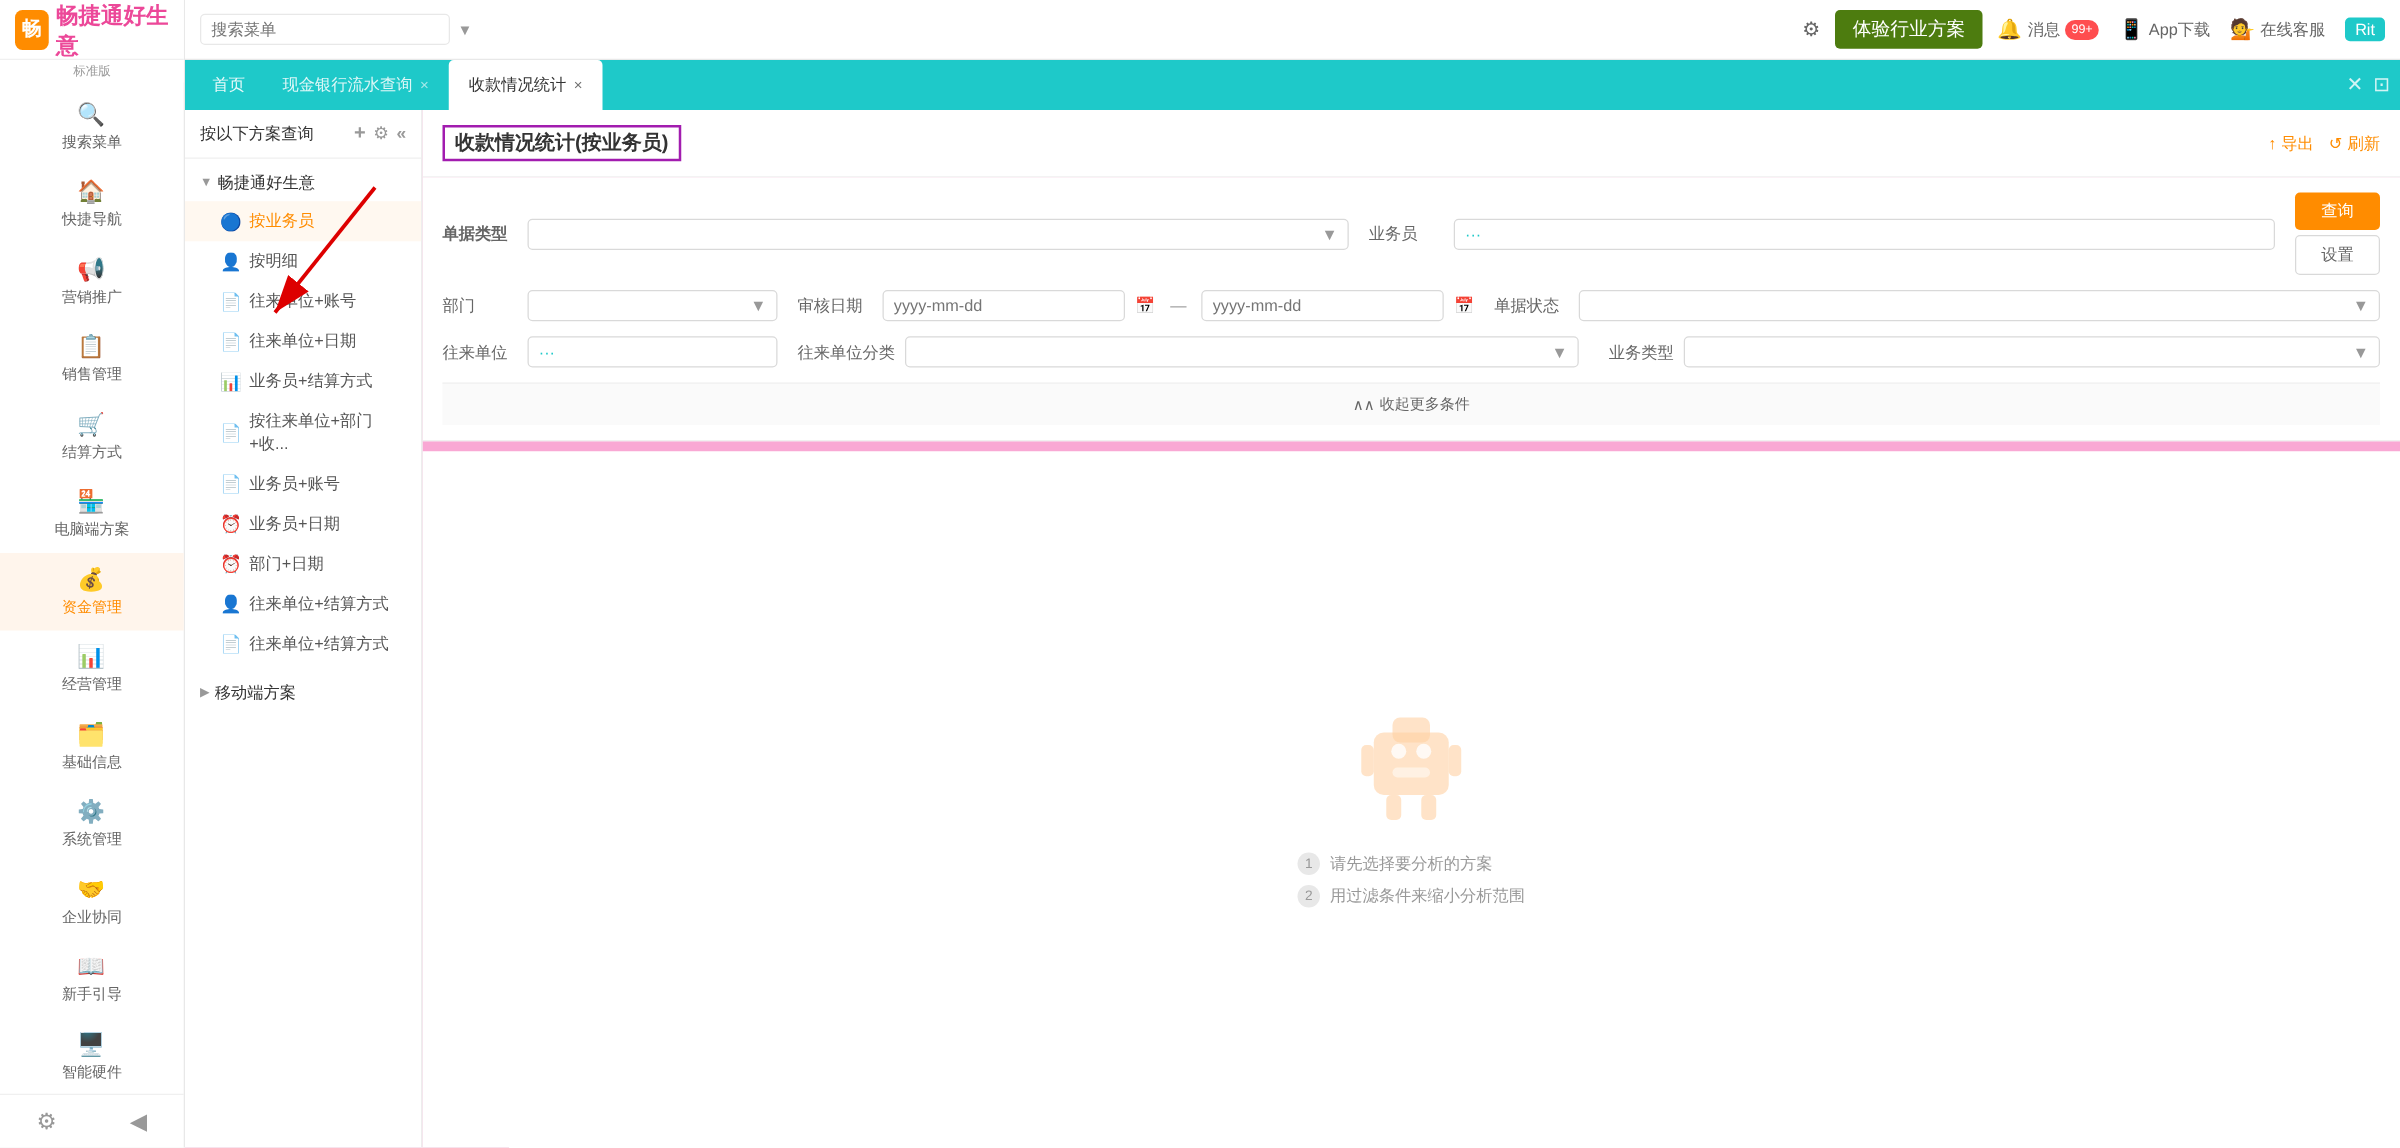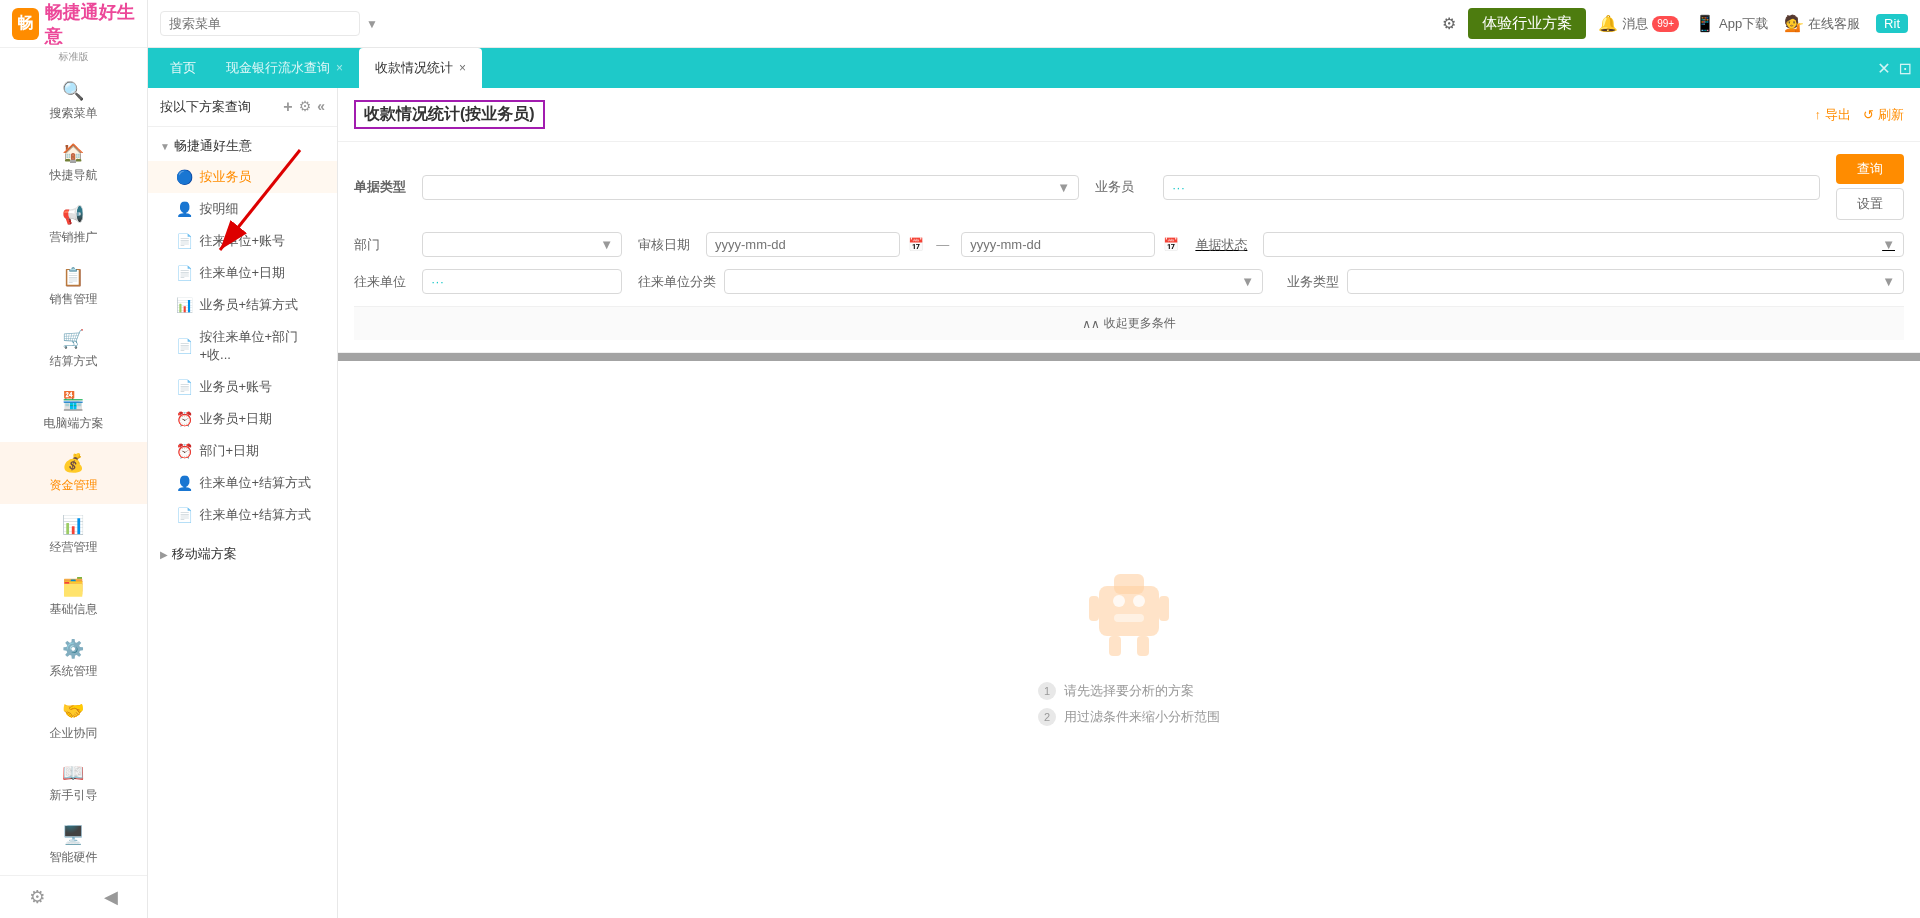--- a/index.html
+++ b/index.html
@@ -42,21 +42,21 @@
     
     .tabbar { height: 40px; background: #1ec9c9; display: flex; align-items: center; padding: 0 8px; }
     .tab-item { display: flex; align-items: center; padding: 0 16px; height: 40px; cursor: pointer; color: rgba(255,255,255,0.85); font-size: 13px; gap: 6px; position: relative; }
     .tab-item.active { background: #fff; color: #333; border-radius: 4px 4px 0 0; }
     .tab-item .tab-close { font-size: 12px; cursor: pointer; opacity: 0.7; }
     .tab-home { color: rgba(255,255,255,0.9); padding: 0 14px; font-size: 13px; cursor: pointer; }
     .tab-window-controls { margin-left: auto; display: flex; gap: 8px; }
     .win-btn { color: rgba(255,255,255,0.8); cursor: pointer; font-size: 16px; }
 
     
-    .content { flex: 1; display: flex; overflow: hidden; background: #a3a3a3; }
+    .content { flex: 1; display: flex; overflow: hidden; background: #f9a8d4; }
 
     
     .left-panel { width: 190px; background: #fff; border-right: 1px solid #e8e8e8; display: flex; flex-direction: column; flex-shrink: 0; overflow-y: auto; }
     .left-panel::-webkit-scrollbar { width: 0; }
 
     .panel-header { padding: 10px 12px; display: flex; align-items: center; justify-content: space-between; background: #fff; border-bottom: 1px solid #f0f0f0; }
     .panel-header-title { font-size: 13px; color: #333; }
     .panel-header-actions { display: flex; gap: 6px; }
     .panel-header-actions span { cursor: pointer; color: #999; font-size: 14px; }
 
@@ -351,21 +351,21 @@
               </div>
             </div>
             <div class="filter-item">
               <span class="filter-label">审核日期</span>
               <input type="text" class="filter-input" style="min-width: 110px;" placeholder="yyyy-mm-dd">
               <span style="color:#bbb;cursor:pointer;">📅</span>
               <span class="filter-separator">—</span>
               <input type="text" class="filter-input" style="min-width: 110px;" placeholder="yyyy-mm-dd">
               <span style="color:#bbb;cursor:pointer;">📅</span>
             </div>
-            <div class="filter-item" style="flex:1;text-decoration:underline;">
+            <div class="filter-item" style="flex:1;">
               <span class="filter-label">单据状态</span>
               <div class="filter-select" style="flex:1;">
                 <span class="placeholder"></span>
                 <span class="arrow">▼</span>
               </div>
             </div>
           </div>
 
           <div class="filter-row">
             <div class="filter-item">

